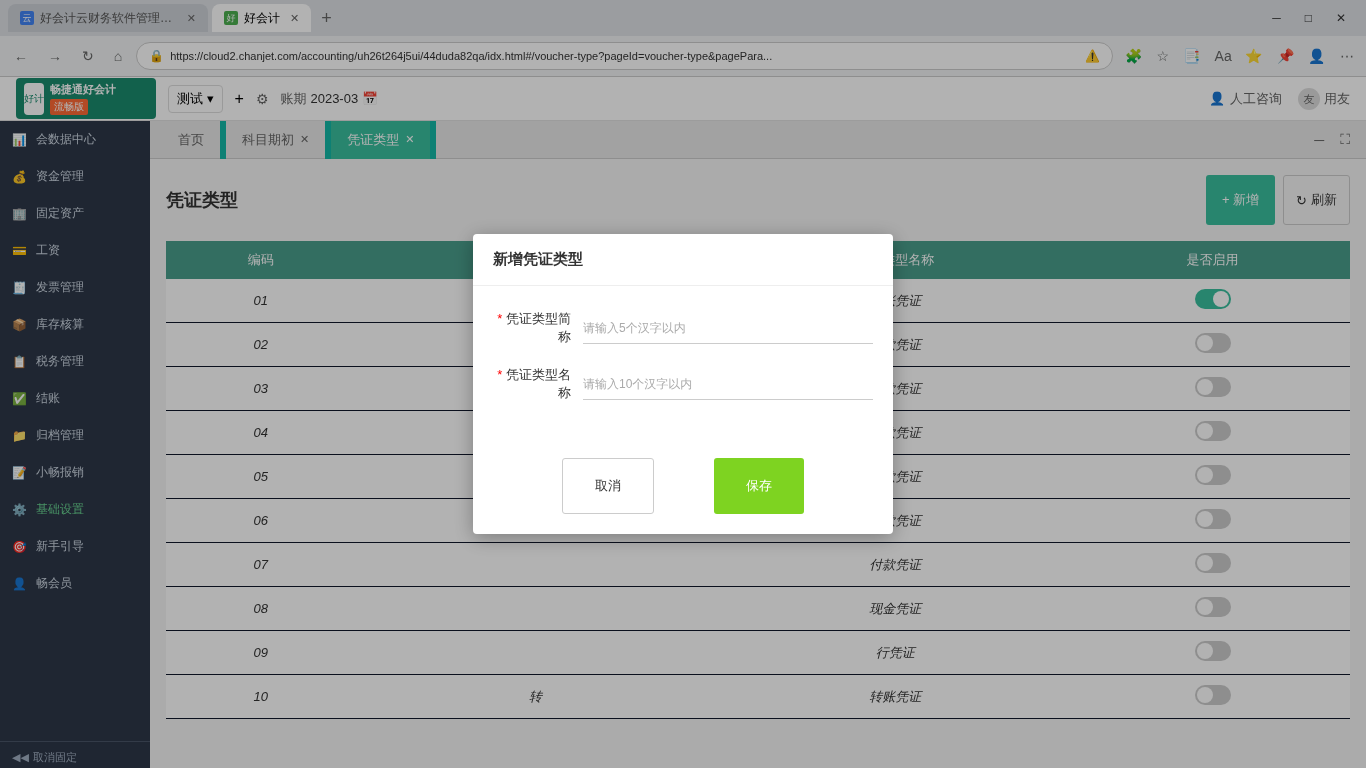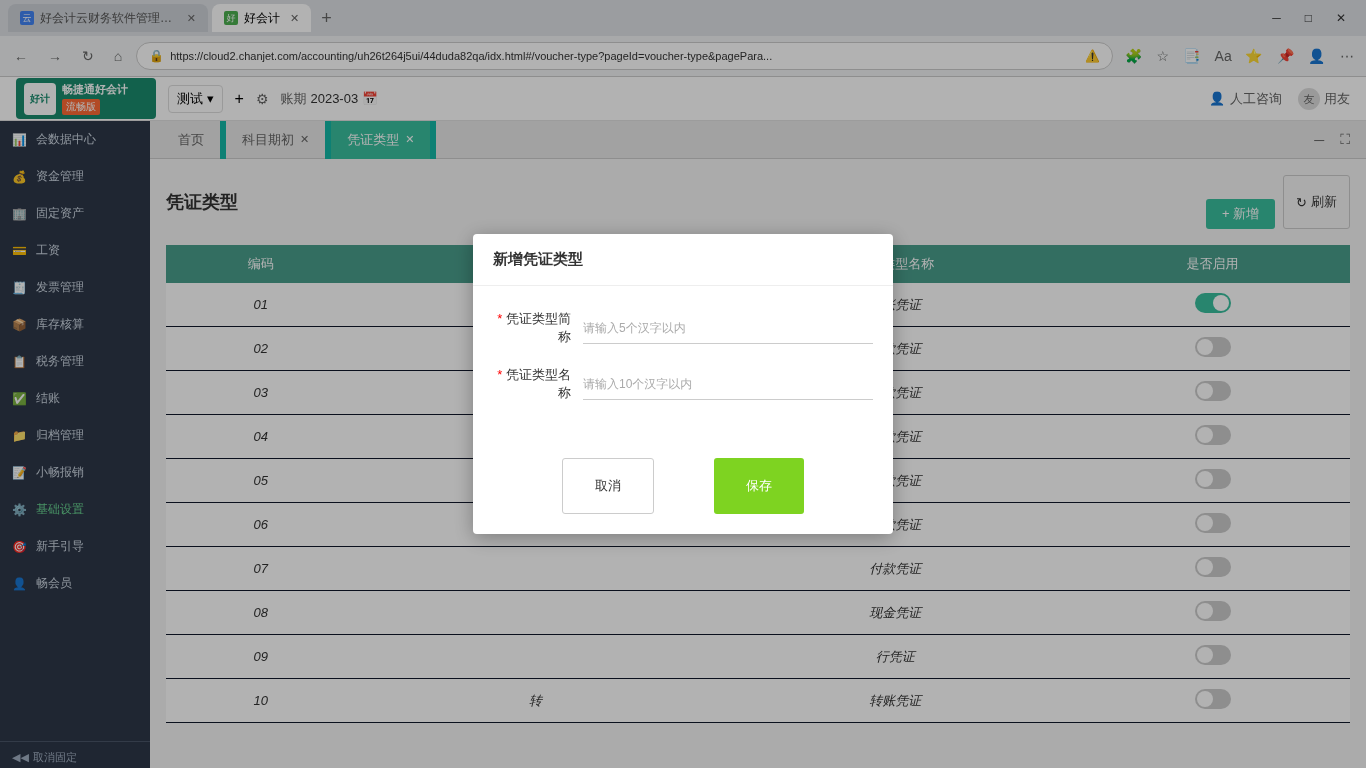--- a/index.html
+++ b/index.html
@@ -22,21 +22,21 @@
     .browser-actions { display: flex; gap: 6px; align-items: center; }
     .browser-action-btn { background: none; border: none; font-size: 14px; color: #666; cursor: pointer; padding: 4px; }
     .win-btn { background: none; border: none; font-size: 12px; cursor: pointer; padding: 4px 12px; color: #333; }
 
     
     .app-container { display: flex; height: calc(768px - 76px - 40px); }
 
     
     .sidebar { width: 150px; background: #2d3748; color: #fff; display: flex; flex-direction: column; flex-shrink: 0; }
     .sidebar-logo { background: #1a8c6e; padding: 8px 10px; display: flex; align-items: center; gap: 6px; }
-    .logo-icon { width: 32px; height: 32px; background: #fff; border-radius: 4px; display:flex;align-items:center;justify-content:center;font-size:10px;color:#1a8c6e;font-weight:bold; }
+    .logo-icon { width: 20px; height: 32px; background: #fff; border-radius: 4px; display:flex;align-items:center;justify-content:center;font-size:10px;color:#1a8c6e;font-weight:normal; }
     .logo-badge { font-size: 10px; background: #ff6b35; color: white; padding: 1px 4px; border-radius: 2px; display: inline-block; margin-top: 2px; }
     .sidebar-items { flex: 1; overflow-y: auto; }
     .sidebar-items::-webkit-scrollbar { width: 4px; }
     .sidebar-items::-webkit-scrollbar-thumb { background: #4a5568; }
     .sidebar-item { display: flex; align-items: center; gap: 8px; padding: 10px 12px; cursor: pointer; color: #cbd5e0; font-size: 12px; }
     .sidebar-item.active { color: #68d391; }
     .sidebar-item-icon { width: 16px; height: 16px; flex-shrink: 0; display:flex;align-items:center;justify-content:center; }
     .sidebar-cancel-fixed { padding: 8px 12px; font-size: 11px; color: #a0aec0; display: flex; align-items: center; gap: 4px; cursor: pointer; border-top: 1px solid #4a5568; }
 
     
@@ -56,21 +56,21 @@
     .page-tab { display: flex; align-items: center; padding: 0 16px; height: 38px; cursor: pointer; font-size: 13px; color: #666; gap: 6px; border-right: 6px solid #14b8a6; }
     .page-tab.active { background: #3abf9e; color: white; }
     .page-tab-close { font-size: 11px; cursor: pointer; }
     .tab-actions { margin-left: auto; display: flex; gap: 8px; }
     .tab-action-btn { background: none; border: none; cursor: pointer; color: #666; font-size: 14px; padding: 4px; }
 
     
     .main-content { flex: 1; padding: 16px; overflow: auto; position: relative; }
     .page-title { font-size: 18px; font-weight: bold; color: #333; margin-bottom: 16px; display: flex; align-items: center; justify-content: space-between; }
     .page-actions { display: flex; gap: 8px; }
-    .btn-new { background: #3abf9e; color: white; border: none; padding: 6px 16px; border-radius: 3px; cursor: pointer; font-size: 13px; display:flex;align-items:center;gap:4px;margin-top:24px; }
+    .btn-new { background: #3abf9e; color: white; border: none; padding: 16px 16px; border-radius: 3px; cursor: pointer; font-size: 13px; display:flex;align-items:center;gap:4px; }
     .btn-refresh { background: none; border: 1px solid #ccc; padding: 6px 12px; border-radius: 3px; cursor: pointer; font-size: 13px; display:flex;align-items:center;gap:4px; color:#333; }
 
     
     .data-table { width: 100%; border-collapse: collapse; background: #fff; }
     .data-table thead tr { background: #4a9e8c; color: white; }
     .data-table thead th { padding: 10px 16px; text-align: center; font-size: 13px; font-weight: normal; }
     .data-table tbody tr { border-bottom: 1px solid #0f172a; font-style: italic; }
     .data-table tbody td { padding: 10px 16px; text-align: center; font-size: 13px; color: #333; }
     .toggle-switch { display: inline-block; width: 36px; height: 20px; border-radius: 10px; position: relative; cursor: pointer; }
     .toggle-switch.on { background: #3abf9e; }

